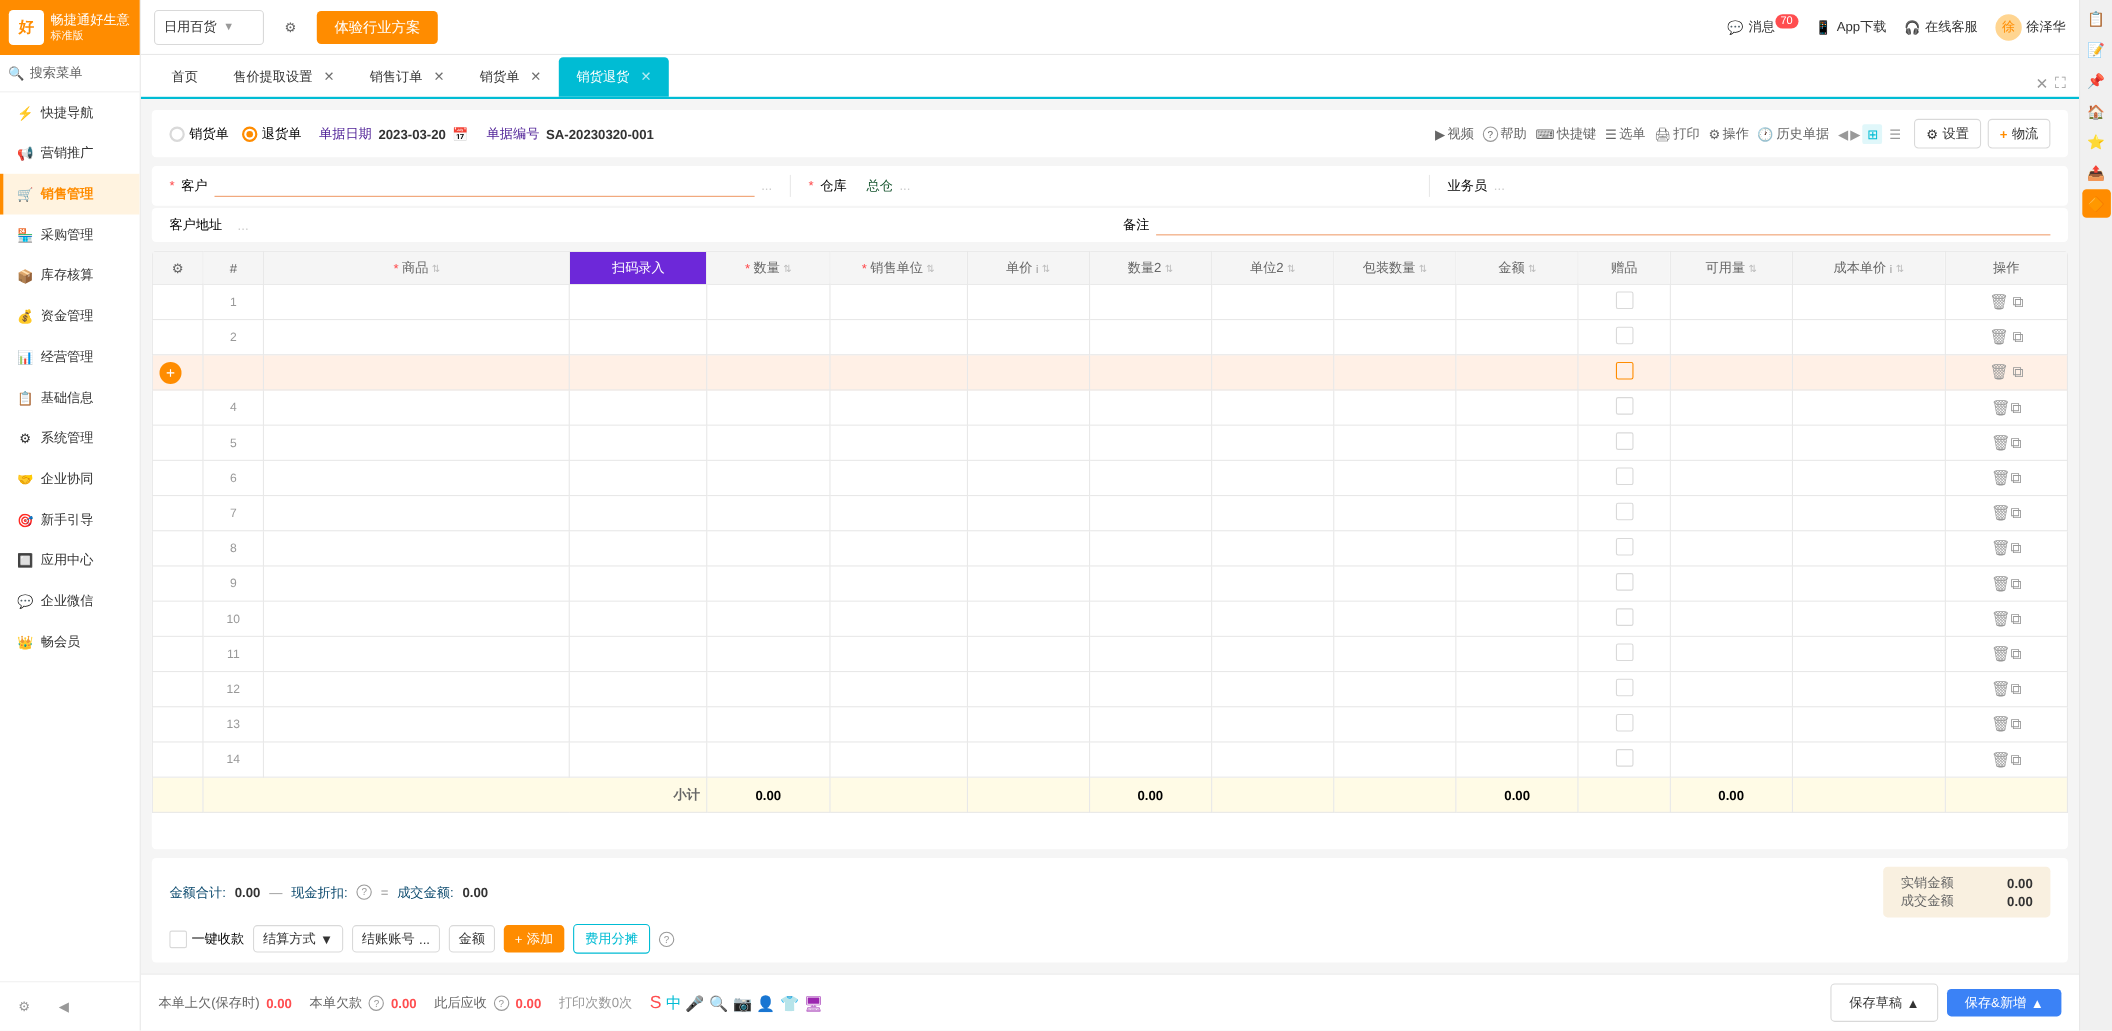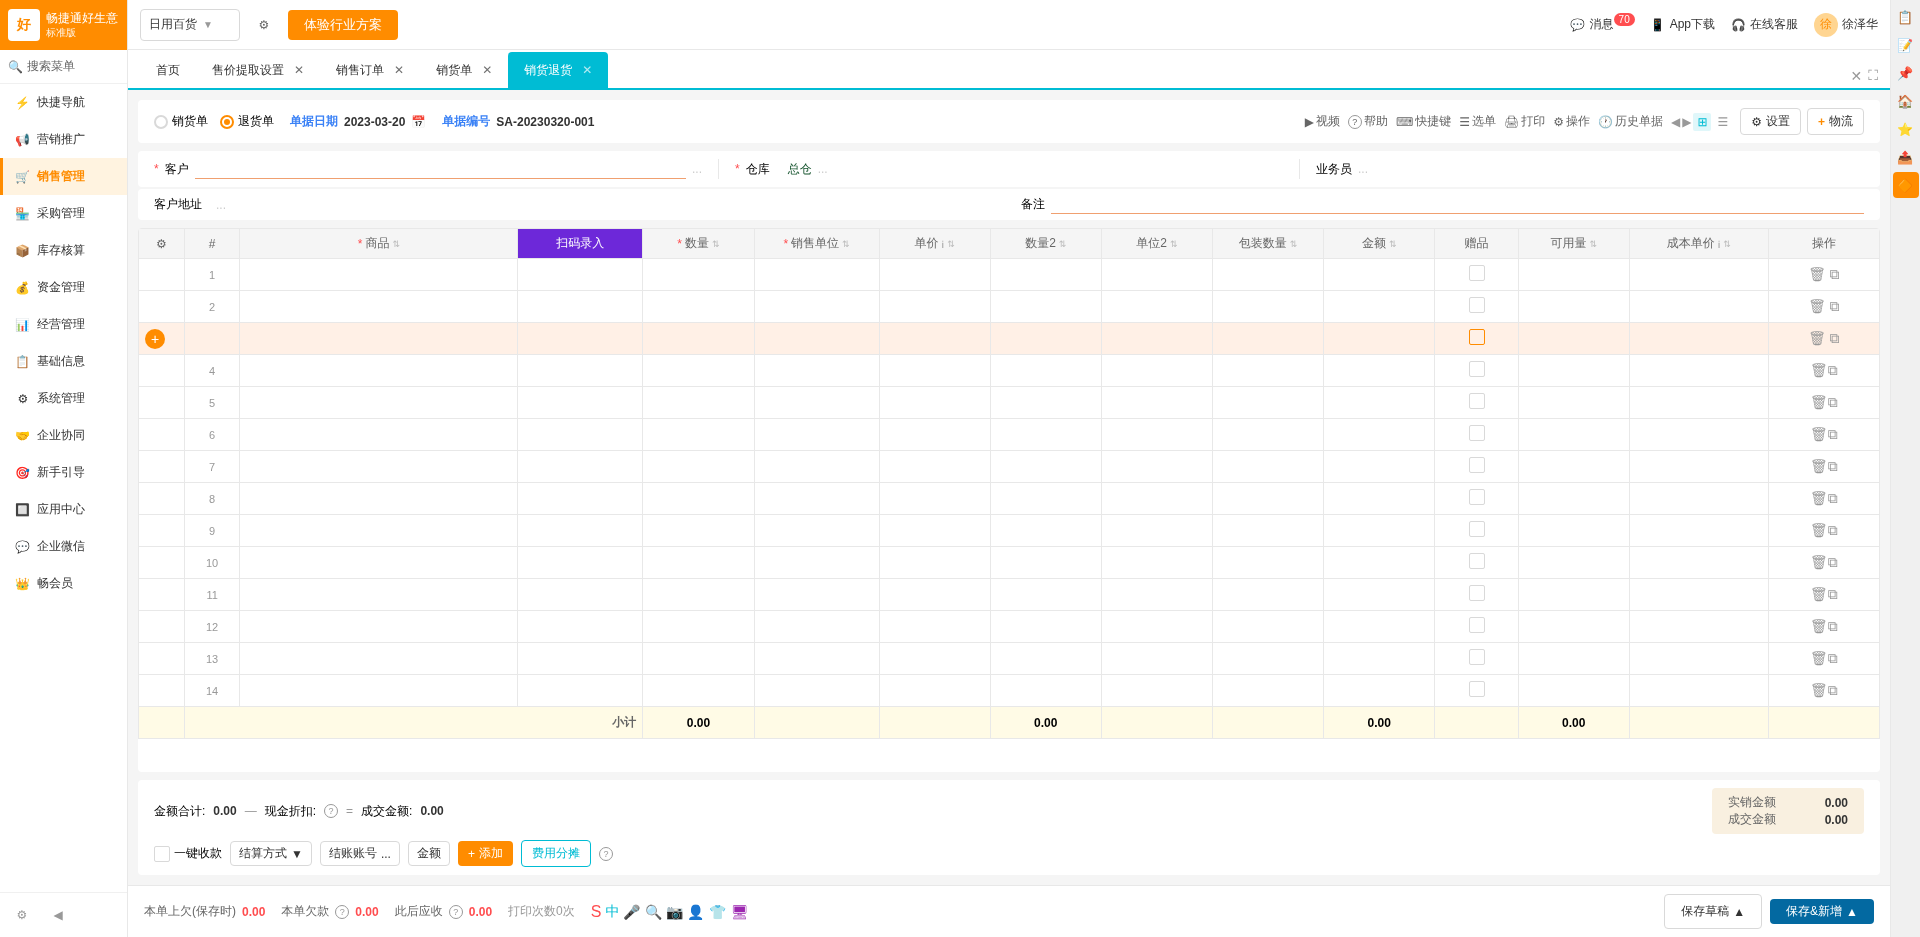--- a/index.html
+++ b/index.html
@@ -40,21 +40,21 @@
     .tab.active { background: #00bcd4; color: #fff; }
 
     
     .page-content { flex: 1; overflow: hidden; display: flex; flex-direction: column; background: #f5f5f5; padding: 10px; gap: 8px; }
     .radio-group { display: flex; align-items: center; gap: 12px; }
     .radio-item { display: flex; align-items: center; gap: 4px; cursor: pointer; }
     .radio-dot { width: 14px; height: 14px; border-radius: 50%; border: 2px solid #d9d9d9; display: flex; align-items: center; justify-content: center; }
     .radio-dot.checked { border-color: #ff8c00; }
     .radio-dot.checked::after { content: ''; width: 6px; height: 6px; background: #ff8c00; border-radius: 50%; }
     .form-date-group { display: flex; align-items: center; gap: 6px; }
-    .form-label { color: #3b82f6; font-weight: bold; }
+    .form-label { color: #4c1d95; font-weight: normal; }
     .form-value { color: #333; font-weight: bold; }
     .form-icon { color: #999; cursor: pointer; }
 
     
     .toolbar-actions { display: flex; align-items: center; gap: 8px; font-size: 12px; color: #666; margin-left: auto; }
     .toolbar-action { display: flex; align-items: center; gap: 2px; cursor: pointer; color: #666; }
     .toolbar-action .icon-circle { width: 14px; height: 14px; border-radius: 50%; border: 1px solid #999; display: flex; align-items: center; justify-content: center; font-size: 9px; }
     .toolbar-right-btns { display: flex; align-items: center; gap: 6px; }
     .btn-setting { border: 1px solid #d9d9d9; border-radius: 4px; padding: 4px 10px; cursor: pointer; color: #333; background: #fff; display: flex; align-items: center; gap: 4px; }
     .btn-logistics { background: #fff; border: 1px solid #d9d9d9; border-radius: 4px; padding: 4px 10px; cursor: pointer; color: #333; display: flex; align-items: center; gap: 4px; }
@@ -79,40 +79,40 @@
     .col-header { display: flex; align-items: center; justify-content: center; gap: 3px; }
     .info-icon { color: #999; font-size: 10px; cursor: pointer; }
 
     
     .table-footer-row td { background: #fffbe6; font-weight: bold; }
 
     
     .bottom-area { background: #fff; border-radius: 4px; padding: 8px 16px; flex-shrink: 0; }
     .bottom-row { display: flex; align-items: center; gap: 12px; }
     .amount-calc { display: flex; align-items: center; gap: 8px; font-size: 13px; }
-    .calc-label { color: #000000; }
+    .calc-label { color: #0c4a6e; }
     .calc-value { color: #333; font-weight: bold; }
     .calc-sep { color: #999; }
     .question-icon { width: 14px; height: 14px; border-radius: 50%; border: 1px solid #999; display: flex; align-items: center; justify-content: center; font-size: 9px; color: #999; cursor: pointer; }
     .equals-icon { color: #999; }
     .bottom-payment { display: flex; align-items: center; gap: 8px; flex-wrap: wrap; }
     .checkbox-label { display: flex; align-items: center; gap: 4px; cursor: pointer; }
     .select-input { border: 1px solid #d9d9d9; border-radius: 4px; padding: 3px 8px; color: #333; cursor: pointer; display: flex; align-items: center; gap: 4px; }
     .add-btn { background: #ff8c00; color: #fff; border: none; border-radius: 4px; padding: 4px 10px; cursor: pointer; display: flex; align-items: center; gap: 4px; }
     .expenses-btn { border: 1px solid #00bcd4; color: #00bcd4; border-radius: 4px; padding: 4px 10px; cursor: pointer; background: #fff; }
     .total-row { display: flex; gap: 12px; align-items: center; }
     .total-label { color: #666; }
     .total-value { color: #333; font-weight: bold; width: 60px; text-align: right; }
 
     
     .footer-bar { background: #fff; border-top: 1px solid #e8e8e8; padding: 8px 16px; display: flex; align-items: center; gap: 16px; flex-shrink: 0; }
     .footer-info { display: flex; align-items: center; gap: 6px; color: #666; font-size: 12px; }
     .footer-actions { margin-left: auto; display: flex; align-items: center; gap: 8px; }
     .btn-save-draft { border: 1px solid #d9d9d9; border-radius: 4px; padding: 8px 16px; cursor: pointer; background: #fff; color: #333; display: flex; align-items: center; gap: 4px; }
-    .btn-save-new { background: #0369a1; color: #fff; border: none; border-radius: 4px; padding: 4px 16px; cursor: pointer; display: flex; align-items: center; gap: 4px; }
+    .btn-save-new { background: #3b82f6; color: #fff; border: none; border-radius: 4px; padding: 4px 16px; cursor: pointer; display: flex; align-items: center; gap: 4px; }
 
     
     .right-panel { width: 30px; background: #f0f0f0; display: flex; flex-direction: column; align-items: center; gap: 2px; padding: 4px 0; border-left: 1px solid #e8e8e8; }
     .right-panel-icon { width: 26px; height: 26px; display: flex; align-items: center; justify-content: center; cursor: pointer; color: #999; border-radius: 4px; font-size: 13px; }
     .right-panel-icon.active { background: #ff8c00; color: #fff; }
 
     
     ::-webkit-scrollbar { width: 6px; height: 6px; }
     ::-webkit-scrollbar-track { background: #f5f5f5; }
     ::-webkit-scrollbar-thumb { background: #d9d9d9; border-radius: 3px; }

